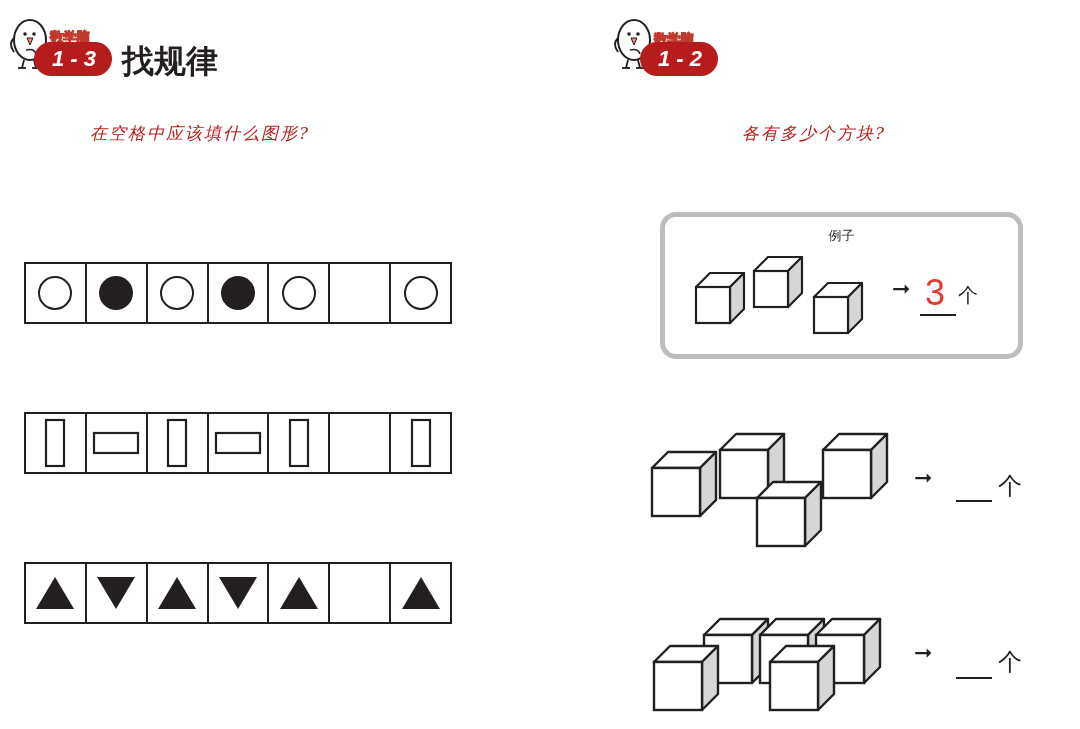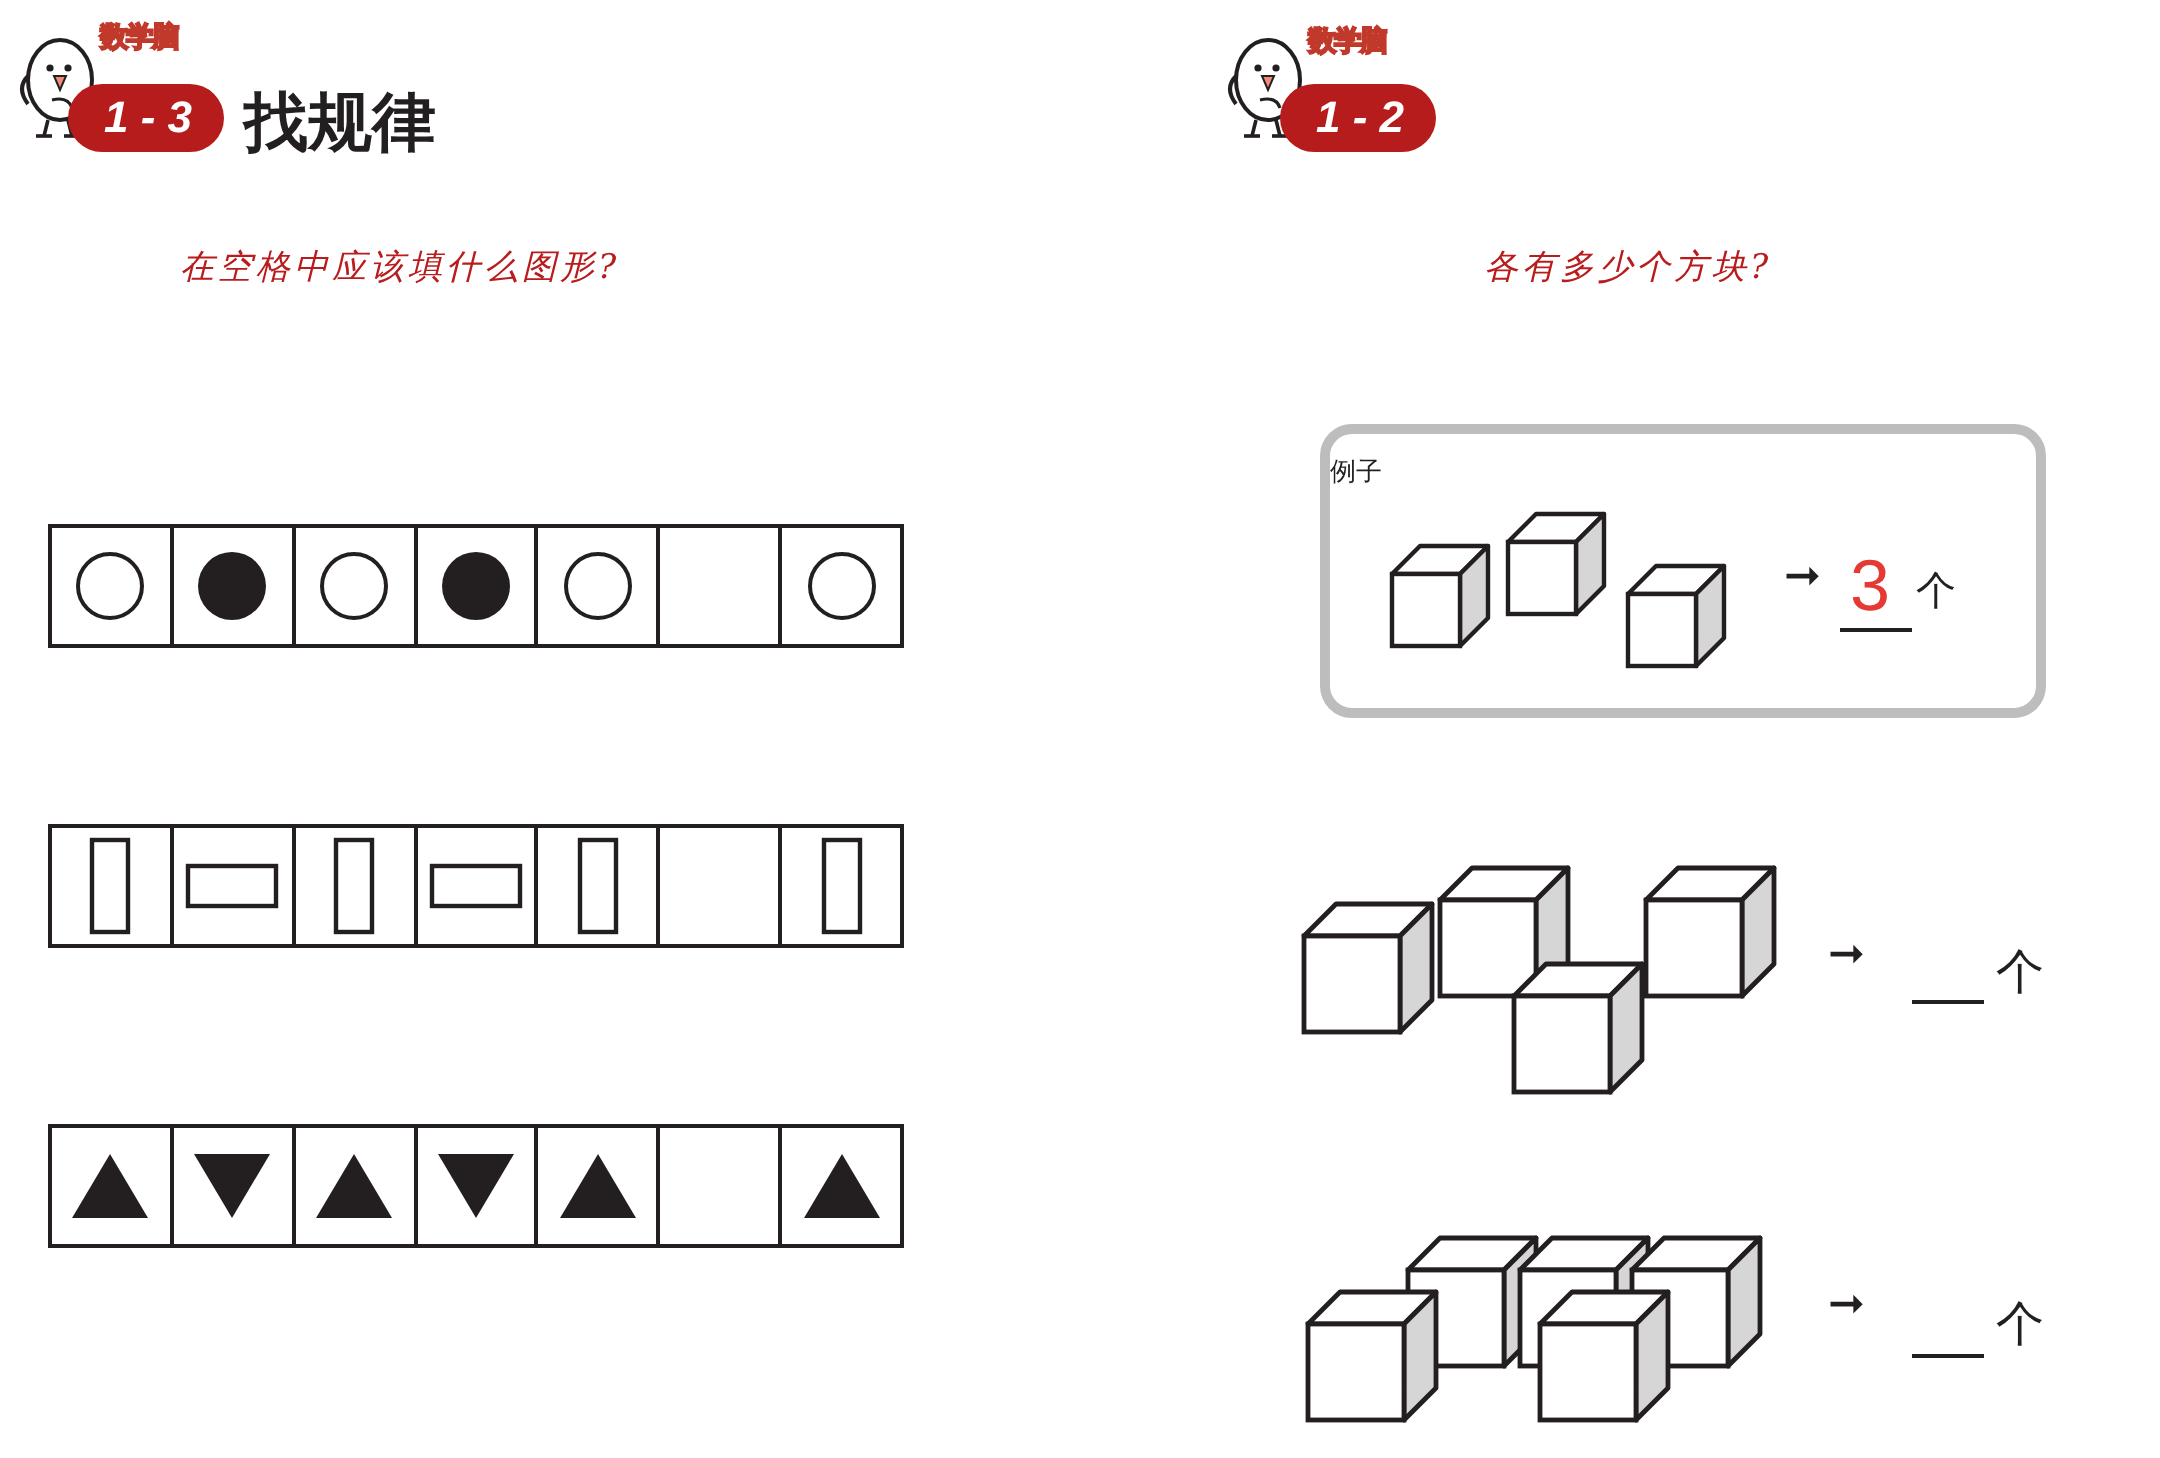--- a/index.html
+++ b/index.html
@@ -1,30 +1,30 @@
 <!DOCTYPE html>
 <html><head>
 <meta charset="utf-8">
 <style>
   html, body { margin:0; padding:0; background:#ffffff; }
   body { width:1080px; height:729px; position:relative; overflow:hidden; font-family:"DejaVu Sans", sans-serif; color:#231f20; }
   .abs { position:absolute; }
   .header { position:absolute; height:70px; }
   .mascot { position:absolute; left:0; top:14px; width:50px; height:60px; }
-  .brand { position:absolute; font-size:14px; font-weight:bold; color:#fff; -webkit-text-stroke:1px #c0392b; letter-spacing:-1px; }
+  .brand { position:absolute; font-size:14px; font-weight:bold; color:#fff; -webkit-text-stroke:1px #c0392b; letter-spacing:-1px;margin-top:19px; }
   .badge { position:absolute; height:34px; width:80px; }
   .badge-circle { position:absolute; width:34px; height:34px; border-radius:50%; background:#b71c1c; }
   .badge-text { position:absolute; left:0; top:0; width:80px; height:34px; line-height:34px; text-align:center; color:#fff; font-weight:bold; font-size:22px; font-family:"Liberation Sans", sans-serif;font-style:italic; }
   .title { position:absolute; font-size:32px; font-weight:bold; color:#231f20; font-family:"DejaVu Sans", sans-serif; }
   .question { position:absolute; font-size:17px; font-family:"DejaVu Serif", serif; letter-spacing:2px; color:#b91c1c;font-style:italic; }
   .row { position:absolute; left:24px; width:428px; height:62px; display:flex; border:2.5px solid #231f20; box-sizing:border-box; }
   .cell { flex:1; border-right:2px solid #231f20; display:flex; align-items:center; justify-content:center; }
   .cell:last-child { border-right:none; }
   .example-box { position:absolute; left:660px; top:212px; width:363px; height:147px; border:5px solid #bdbdbd; border-radius:16px; box-sizing:border-box; background:#fff; }
-  .example-label { position:absolute; left:0; width:100%; top:10px; text-align:left; font-size:13px; }
+  .example-label { position:absolute; left:0; width:100%; top:10px; text-align:center; font-size:13px; }
   .answer-line { position:absolute; height:2px; background:#231f20; }
   .arrow { position:absolute; font-size:22px; font-weight:bold; }
   .unit { position:absolute; font-size:24px; font-family:"DejaVu Sans", sans-serif; }
   .ans { position:absolute; font-size:36px; color:#e53935; font-family:"Liberation Sans", sans-serif; }
 </style>
 </head>
 <body>
 
 <svg width="0" height="0" style="position:absolute">
   <defs>

